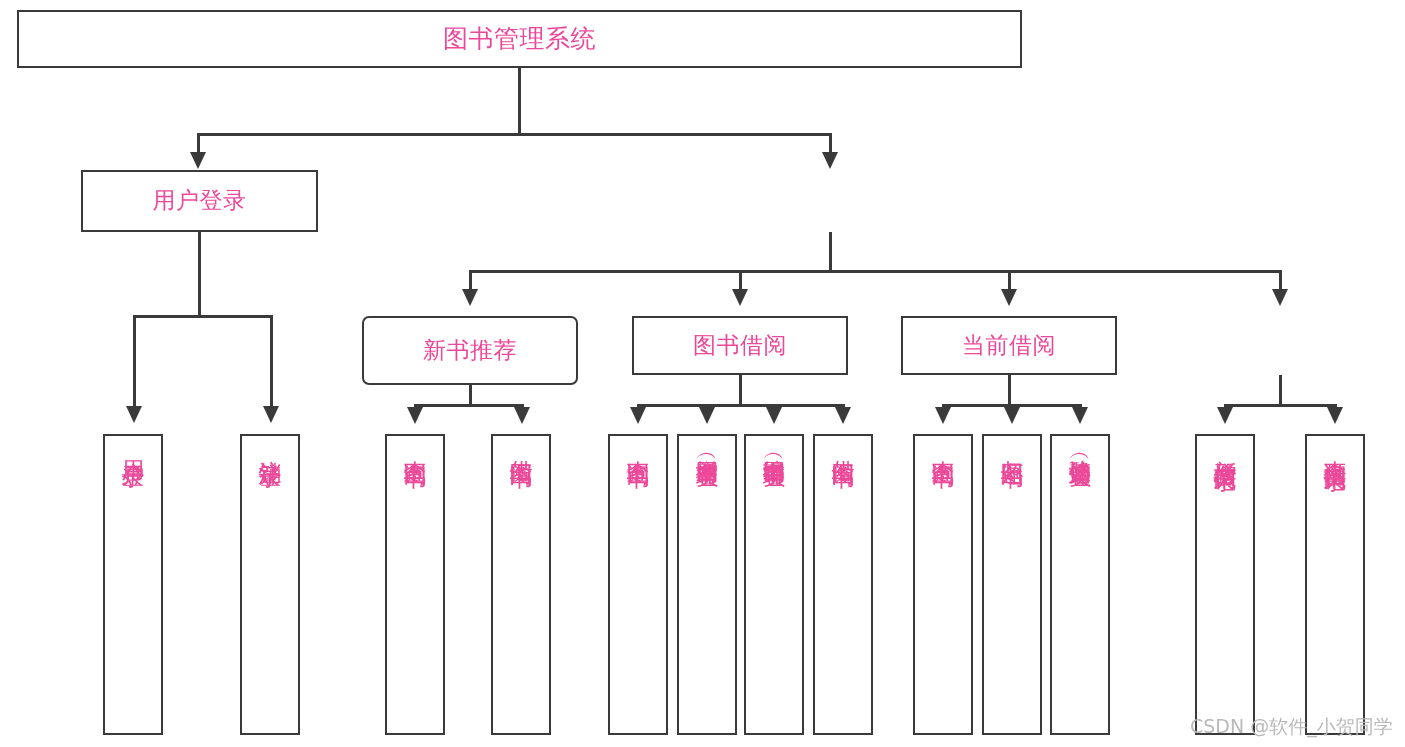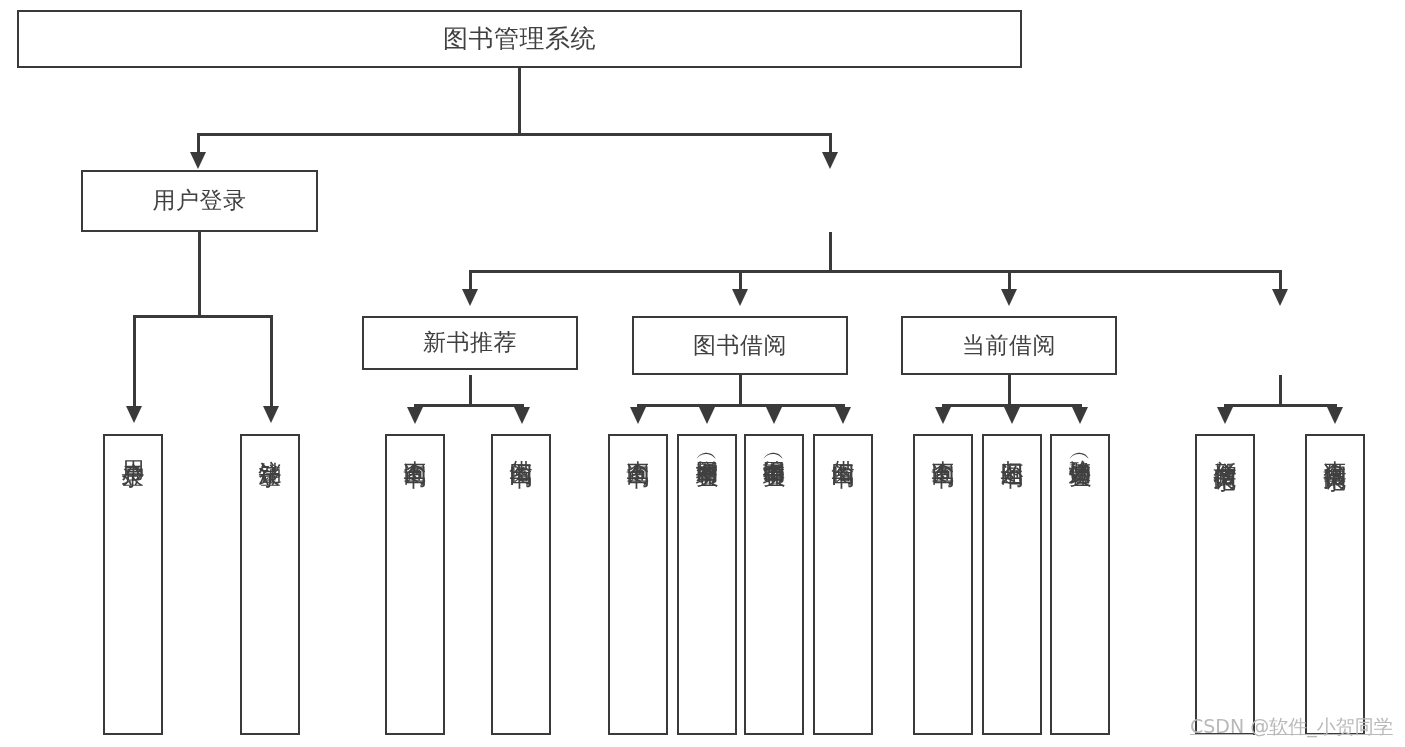--- a/index.html
+++ b/index.html
@@ -15,21 +15,21 @@
     width: 1405px;
     height: 747px;
     background: #ffffff;
     overflow: hidden;
   }
   .node {
     position: absolute;
     box-sizing: border-box;
     border: 2.5px solid #3a3a3a;
     background: #ffffff;
-    color: #404040;
+    color: #ec4899;
     display: flex;
     align-items: center;
     justify-content: center;
     z-index: 3;
   }
   .node .label {
     text-align: center;
     line-height: 1.12;
     letter-spacing: 0.5px;
   }
@@ -75,21 +75,20 @@
     z-index: 2;
   }
 
   .watermark {
     position: absolute;
     color: #b9b9b9;
     font-size: 19px;
     white-space: nowrap;
     z-index: 5;
     font-family: "DejaVu Sans", "Liberation Sans", sans-serif;
-    text-decoration: underline;
   }
 </style>
 </head>
 <body>
 
 <div id="canvas">
 
   <div class="node root" style="left:17px; top:10px; width:1005px; height:58px;">
     <span class="label">图书管理系统</span>
   </div>
@@ -126,21 +125,21 @@
 
   <div class="vline" style="left:469px; top:270px; height:21px;"></div>
   <div class="arrow" style="left:462px; top:289px;"></div>
   <div class="vline" style="left:739px; top:270px; height:21px;"></div>
   <div class="arrow" style="left:732px; top:289px;"></div>
   <div class="vline" style="left:1008px; top:270px; height:21px;"></div>
   <div class="arrow" style="left:1001px; top:289px;"></div>
   <div class="vline" style="left:1279px; top:270px; height:21px;"></div>
   <div class="arrow" style="left:1272px; top:289px;"></div>
 
-  <div class="node lvl3" style="left:362px; top:316px; width:216px; height:54px;">
+  <div class="node lvl3" style="left:362px; top:316px; width:216px; height:69px;border-radius:7px;">
     <span class="label">新书推荐</span>
   </div>
   <div class="node lvl3" style="left:632px; top:316px; width:216px; height:59px;">
     <span class="label">图书借阅</span>
   </div>
   <div class="node lvl3" style="left:901px; top:316px; width:216px; height:59px;">
     <span class="label">当前借阅</span>
   </div>
 
   <div class="vline" style="left:469px; top:375px; height:31px;"></div>

